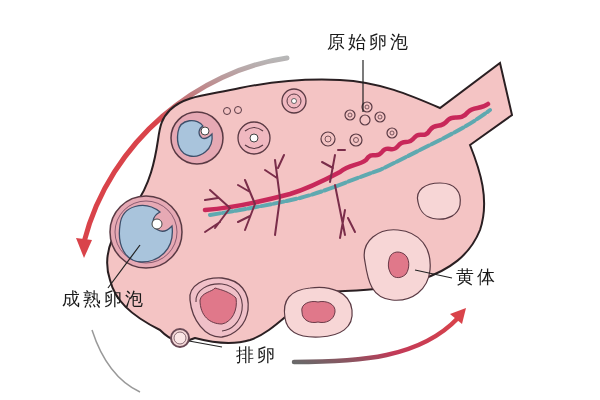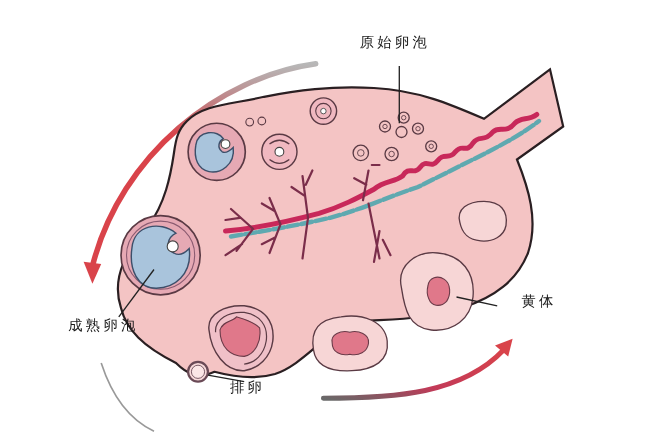--- a/index.html
+++ b/index.html
@@ -1,21 +1,21 @@
 <!DOCTYPE html>
 <html><head>
   <meta charset="utf-8">
   <style>
     html, body { margin: 0; padding: 0; background: #ffffff; }
     body { width: 600px; height: 400px; position: relative; overflow: hidden; font-family: "DejaVu Sans", sans-serif; }
     #diagram { position: absolute; left: 0; top: 0; width: 600px; height: 400px; }
     .label {
       position: absolute;
       font-family: Liberation Serif, serif;
-      font-size: 13px;
+      font-size: 18px;
       color: #1a1a1a;
       letter-spacing: 3px;
       white-space: nowrap;
       font-weight: 500;
     }
   </style>
 </head>
 <body>
 
 <svg id="diagram" viewBox="0 0 600 400" xmlns="http://www.w3.org/2000/svg">
@@ -126,14 +126,14 @@
 
   <g>
     <circle cx="180" cy="338" r="9" fill="#f7dada" stroke="#6a4a56" stroke-width="2"></circle>
     <circle cx="180" cy="338" r="6" fill="#fbe6e6" stroke="#6a4a56" stroke-width="0.8"></circle>
   </g>
   <line x1="189" y1="341" x2="222" y2="347" stroke="#222" stroke-width="1.2"></line>
 </svg>
 
 <div class="label" style="left:327px; top:30px;">原始卵泡</div>
 <div class="label" style="left:62px; top:287px;text-align:center;">成熟卵泡</div>
-<div class="label" style="left:209px; top:343px;">排卵</div>
-<div class="label" style="left:474px; top:265px;">黄体</div>
+<div class="label" style="left:236px; top:343px;">排卵</div>
+<div class="label" style="left:456px; top:265px;">黄体</div>
 
 </body></html>

